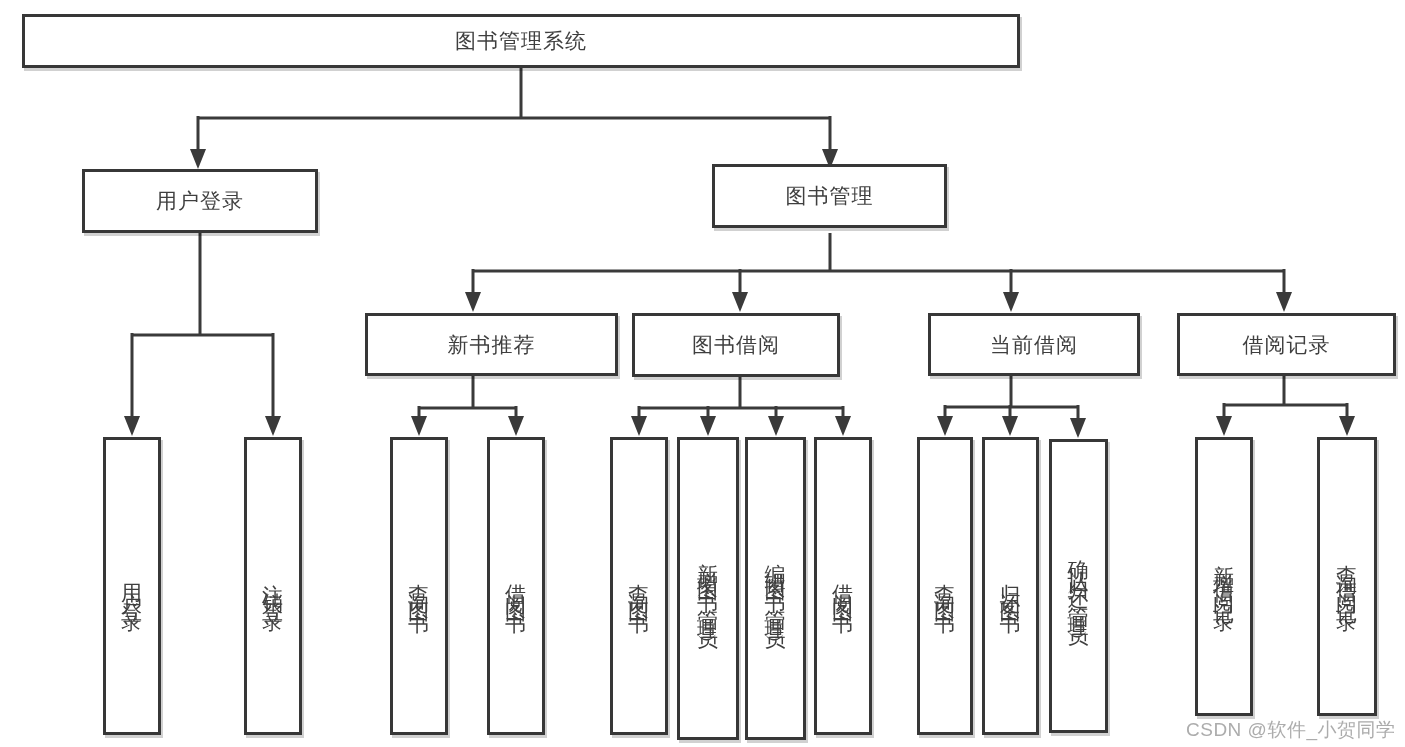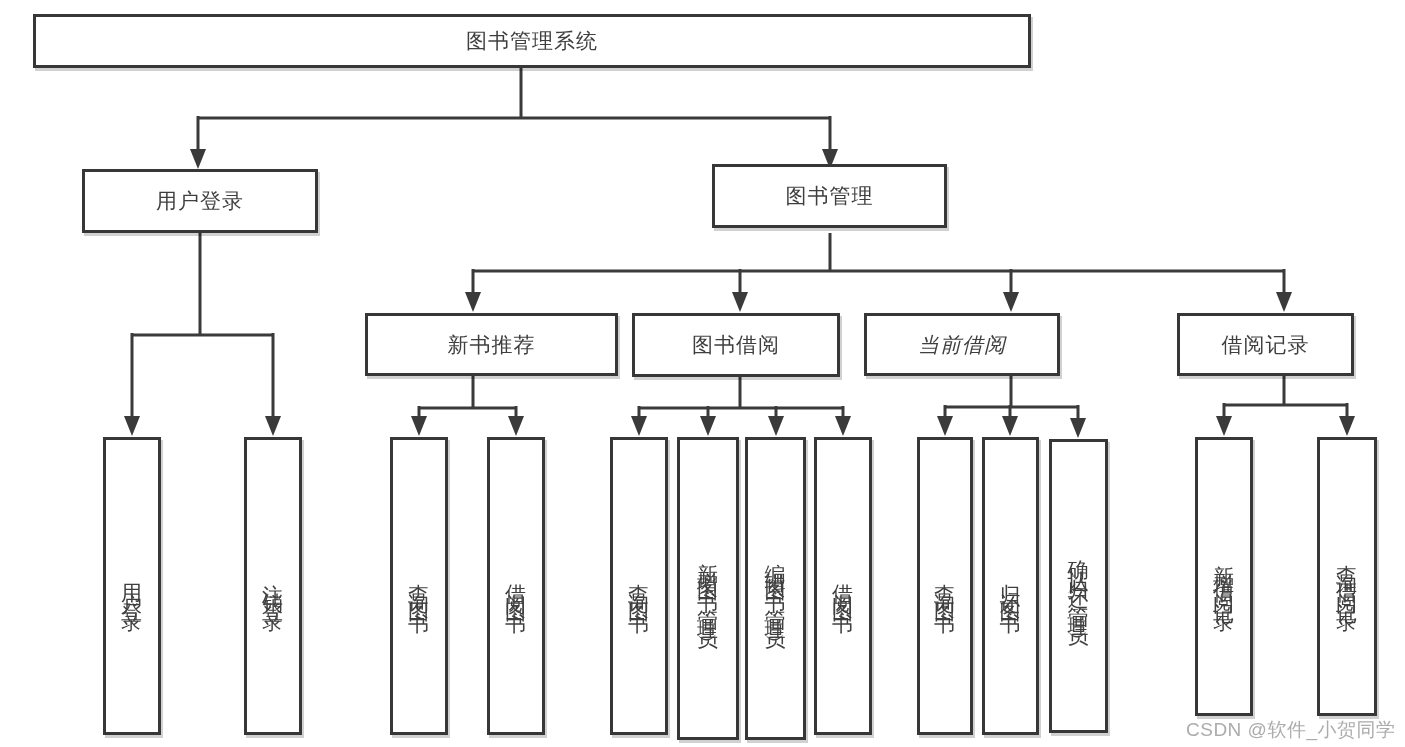--- a/index.html
+++ b/index.html
@@ -24,27 +24,27 @@
     color:#3f3f3f;
   }
   .leaf{
     writing-mode:vertical-rl;
     text-orientation:mixed;
     letter-spacing:0.45em;
     line-height:1;
     font-size:21px;
   }
   
-  .n-root   {left:22px;  top:14px;  width:998px; height:54px;margin-left:11px;}
+  .n-root   {left:22px;  top:14px;  width:998px; height:54px;}
   .n-user   {left:82px;  top:169px; width:236px; height:64px;}
   .n-book   {left:712px; top:164px; width:235px; height:64px;}
   .n-newbook{left:365px; top:313px; width:253px; height:63px;}
   .n-borrow {left:632px; top:313px; width:208px; height:64px;}
-  .n-current{left:864px; top:313px; width:196px; height:63px;font-style:italic;}
-  .n-records{left:1177px;top:313px; width:177px; height:63px;}
+  .n-current{left:928px; top:313px; width:212px; height:63px;}
+  .n-records{left:1177px;top:313px; width:219px; height:63px;}
   
   .l-user-login {left:103px; top:437px; width:58px; height:298px;}
   .l-user-logout{left:244px; top:437px; width:58px; height:298px;}
   .l-nb-query   {left:390px; top:437px; width:58px; height:298px;}
   .l-nb-borrow  {left:487px; top:437px; width:58px; height:298px;}
   .l-bb-query   {left:610px; top:437px; width:58px; height:298px;}
   .l-bb-add     {left:677px; top:437px; width:62px; height:303px;}
   .l-bb-edit    {left:745px; top:437px; width:61px; height:303px;}
   .l-bb-borrow  {left:814px; top:437px; width:58px; height:298px;}
   .l-cb-query   {left:917px; top:437px; width:56px; height:298px;}

